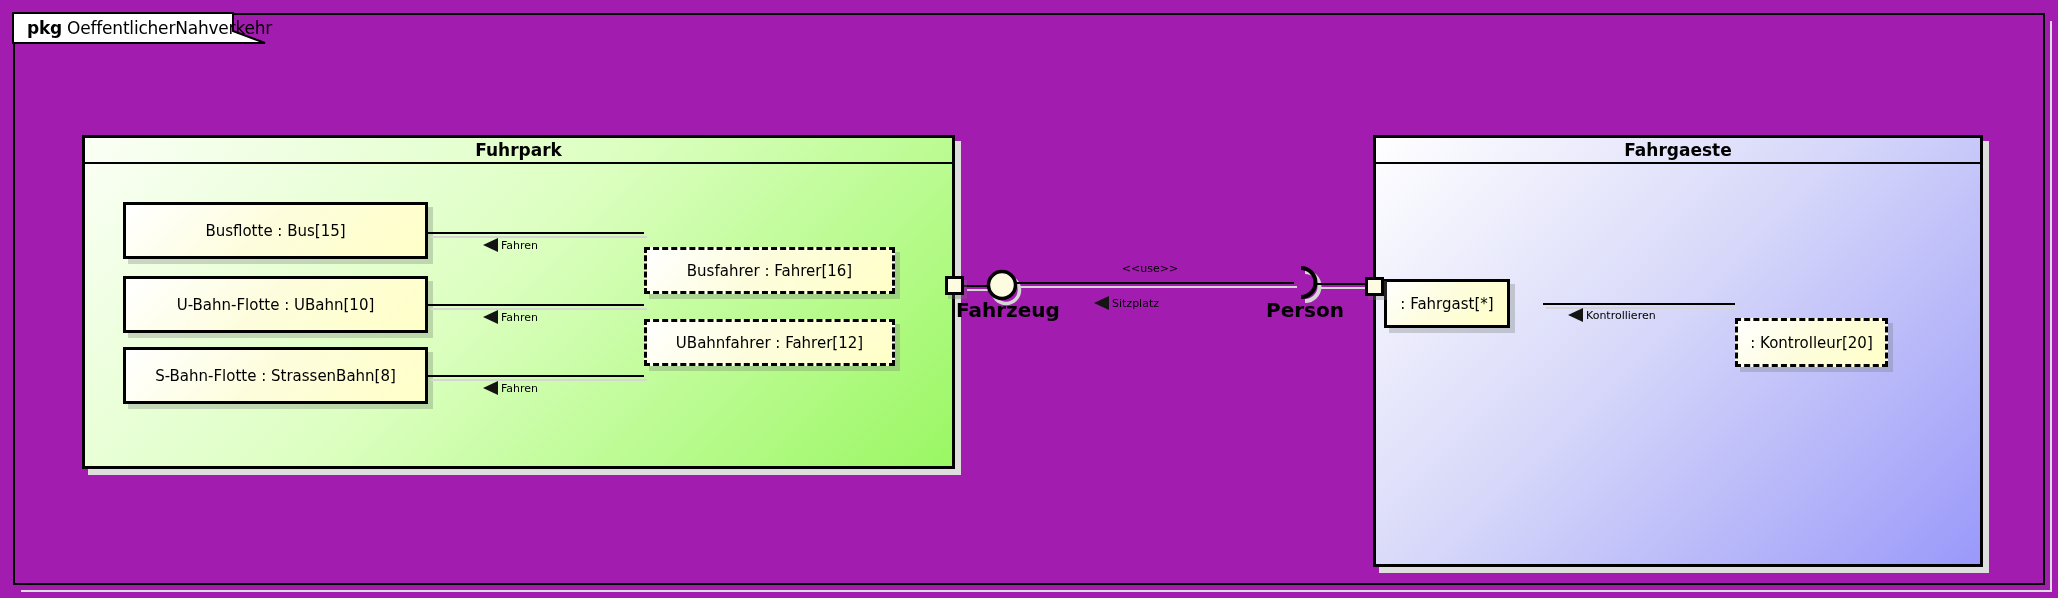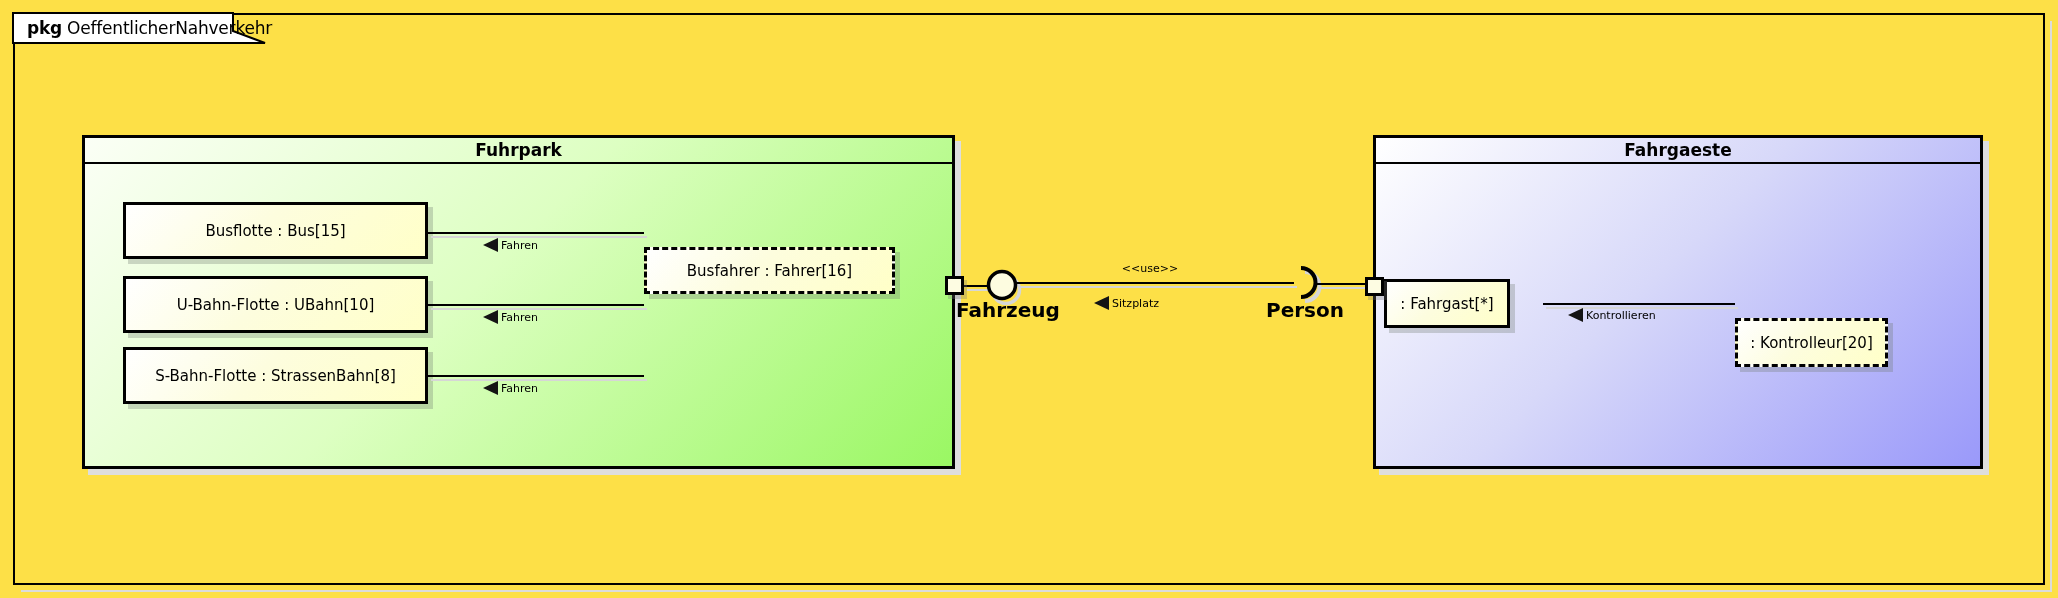--- a/index.html
+++ b/index.html
@@ -1,34 +1,34 @@
 <!DOCTYPE html>
 <html><head>
 <meta charset="utf-8">
 <style>
   html,body{margin:0;padding:0;background:#ffffff;}
   *{box-sizing:border-box;}
   .canvas{
-    position:relative;width:2058px;height:598px;background:#fde047;overflow:hidden;
+    position:relative;width:2058px;height:598px;background:#a21caf;overflow:hidden;
     font-family:"DejaVu Sans","Liberation Sans",sans-serif;color:#000;padding-left:48px;
   }
   
   .frame{position:absolute;left:13px;top:13px;width:2032px;height:572px;border:2px solid #000;background:transparent;}
   .frame-shadow-r{position:absolute;left:2050px;top:21px;width:2px;height:571px;background:#dcdcdc;}
   .frame-shadow-b{position:absolute;left:21px;top:590px;width:2031px;height:2px;background:#dcdcdc;}
   .tab-svg{position:absolute;left:12px;top:12px;}
   .tab-text{
     position:absolute;left:27px;top:18px;font-size:17px;line-height:20px;white-space:nowrap;
     letter-spacing:-0.2px;
   }
   .tab-text b{font-weight:bold;margin-right:5px;}
   
   .pkg{position:absolute;border:3px solid #000;box-shadow:6px 6px 0 0 #dedede;}
   .pkg.green{left:82px;top:135px;width:873px;height:334px;background:linear-gradient(135deg,#fbfff6 0%,#ddffc2 45%,#9af763 100%);}
-  .pkg.blue{left:1373px;top:135px;width:610px;height:334px;background:linear-gradient(135deg,#ffffff 0%,#d7d8f9 45%,#9a99fa 100%);}
+  .pkg.blue{left:1373px;top:135px;width:610px;height:432px;background:linear-gradient(135deg,#ffffff 0%,#d7d8f9 45%,#9a99fa 100%);}
   .pkg-title{height:26px;line-height:25px;border-bottom:2px solid #000;text-align:center;font-weight:bold;font-size:17px;}
   
   .node{
     position:absolute;display:flex;align-items:center;justify-content:center;
     border:3px solid #000;font-size:15px;white-space:nowrap;
     background:linear-gradient(135deg,#ffffff 0%,#fdfdde 45%,#ffffc8 100%);
     box-shadow:5px 5px 0 0 rgba(110,120,110,0.30);
   }
   .node.dashed{border-style:dashed;margin-top:38px;}
   
@@ -73,20 +73,23 @@
   </div>
   <div class="node" style="left:123px;top:276px;width:305px;height:57px;">
     <span>U-Bahn-Flotte : UBahn[10]</span>
   </div>
   <div class="node" style="left:123px;top:347px;width:305px;height:57px;">
     <span>S-Bahn-Flotte : StrassenBahn[8]</span>
   </div>
 
   <div class="node dashed" style="left:644px;top:209px;width:251px;height:47px;">
     <span>Busfahrer : Fahrer[16]</span>
+  </div>
+  <div class="node dashed" style="left:644px;top:281px;width:251px;height:47px;">
+    <span>UBahnfahrer : Fahrer[12]</span>
   </div>
 
   <div class="node" style="left:1384px;top:279px;width:126px;height:49px;">
     <span>: Fahrgast[*]</span>
   </div>
   <div class="node dashed" style="left:1735px;top:280px;width:153px;height:49px;">
     <span>: Kontrolleur[20]</span>
   </div>
 
   <svg class="overlay" width="2058" height="598">

